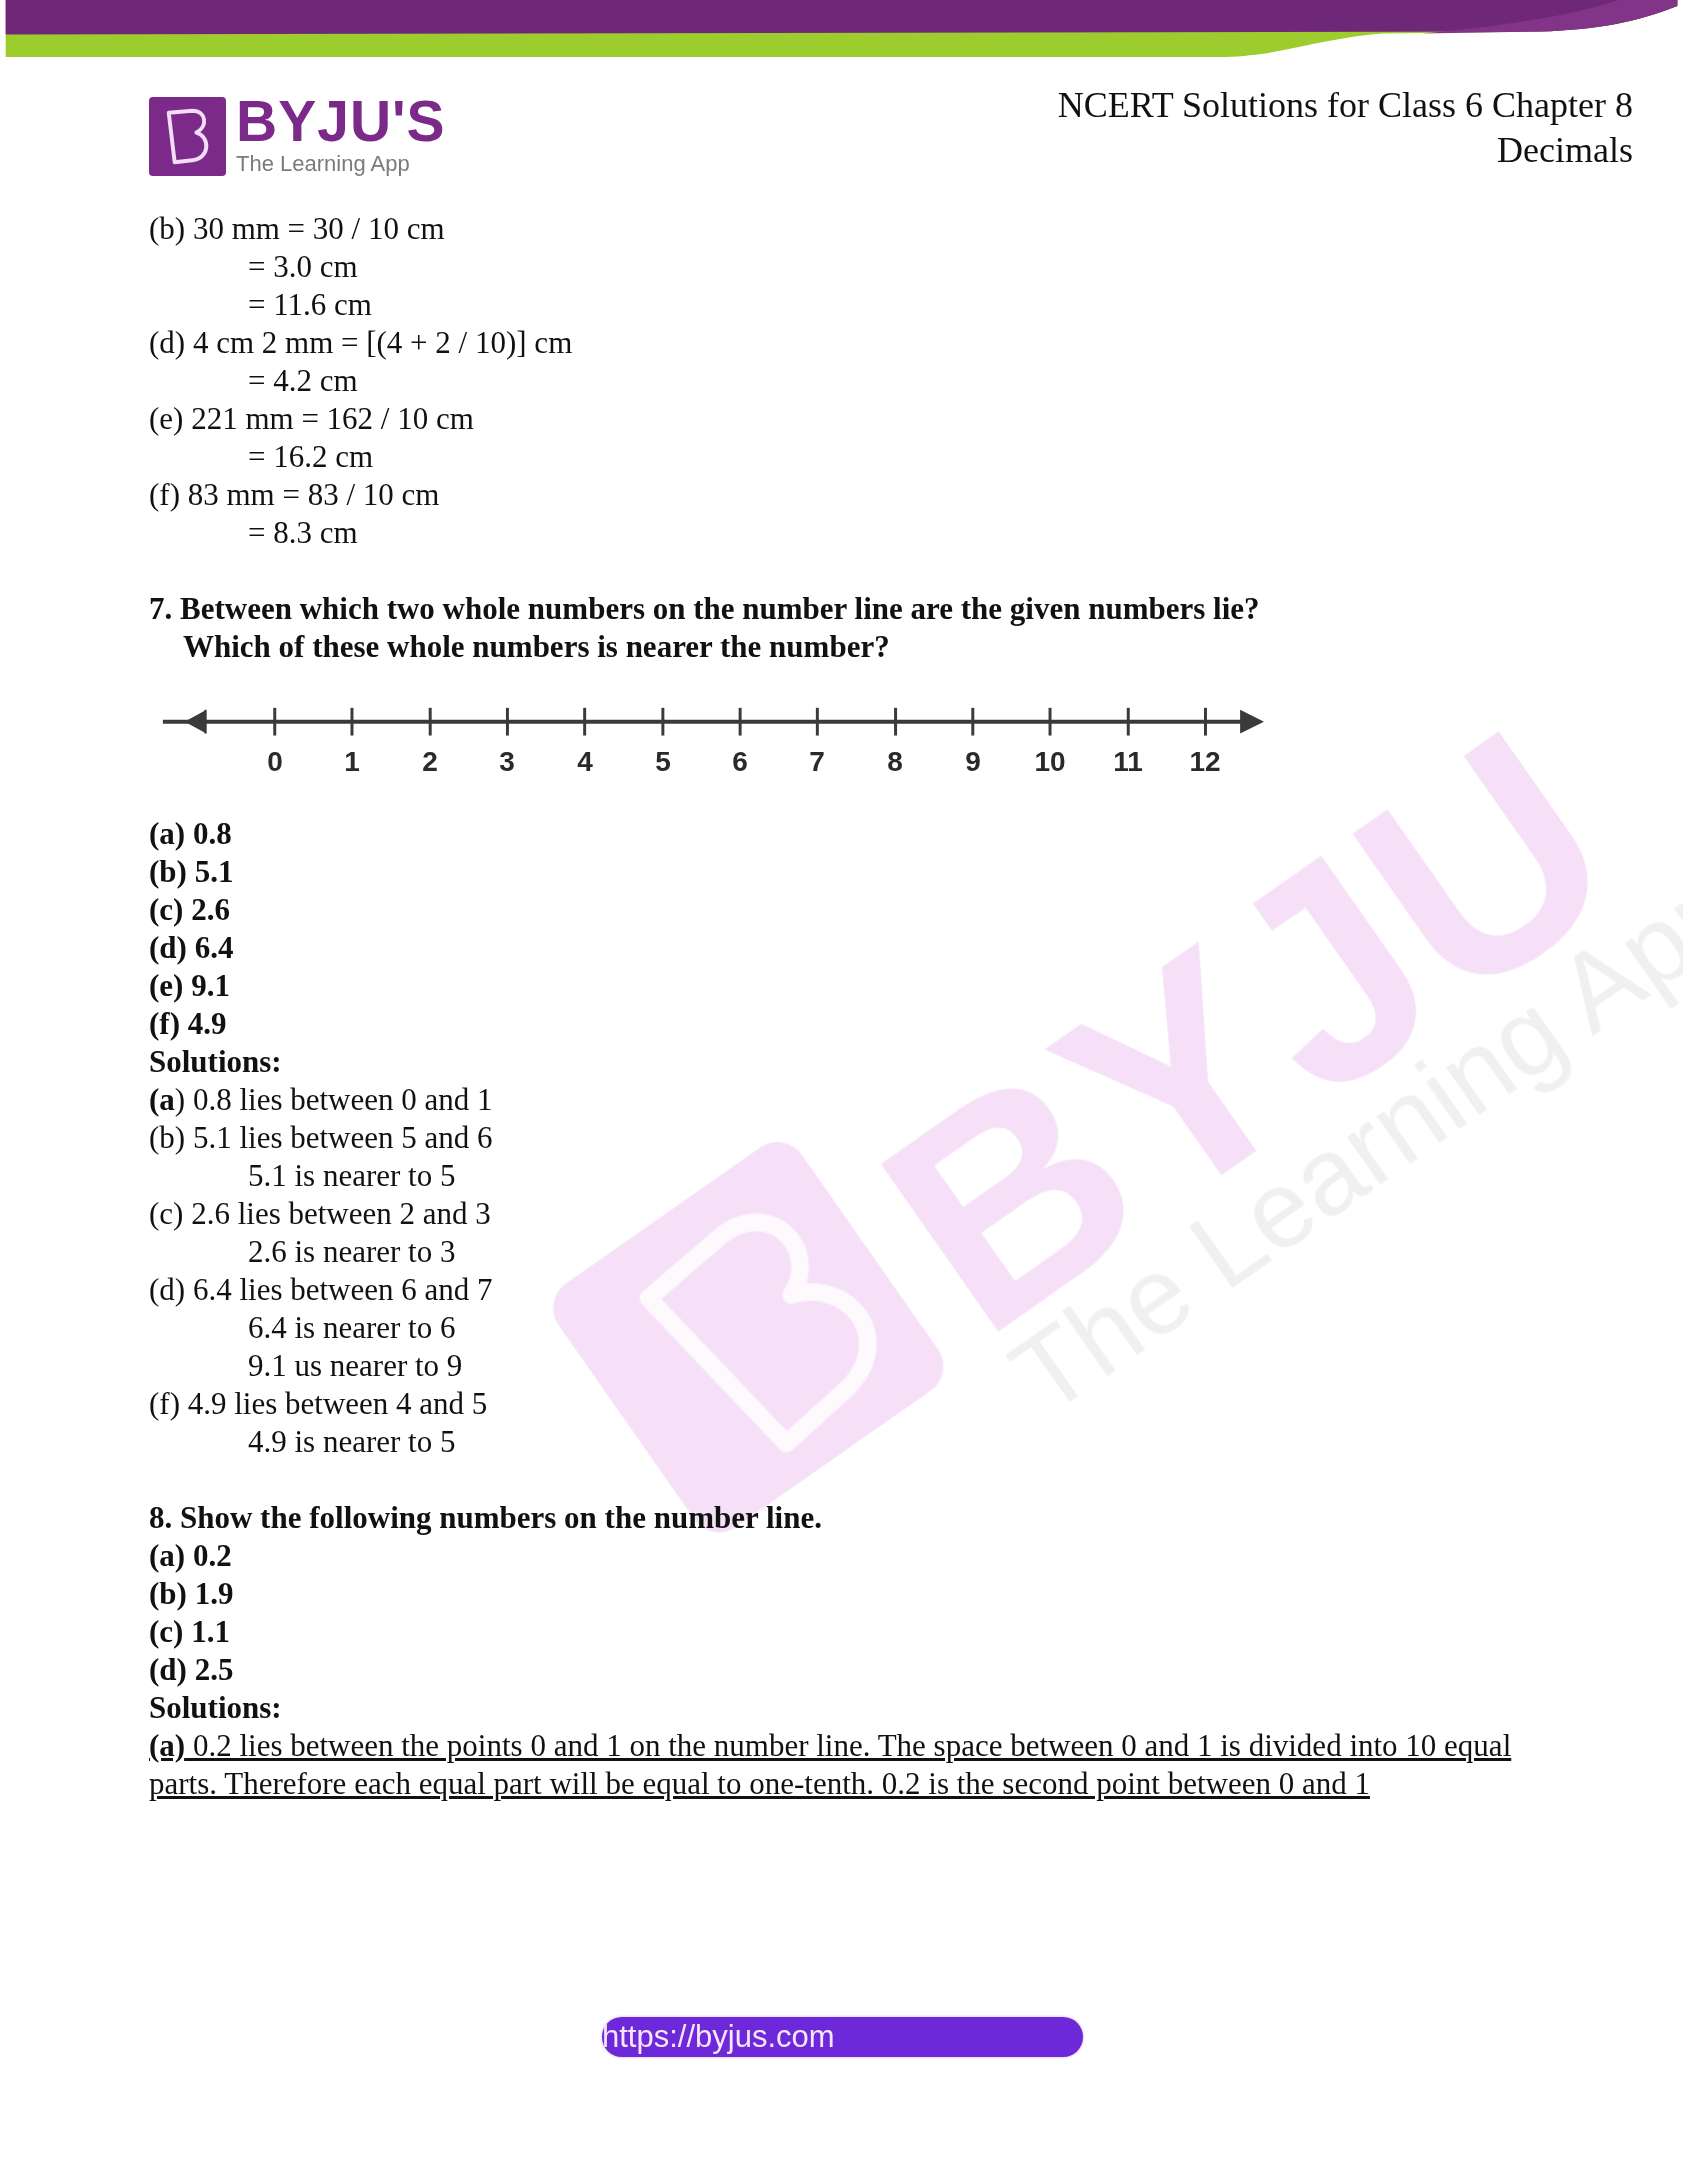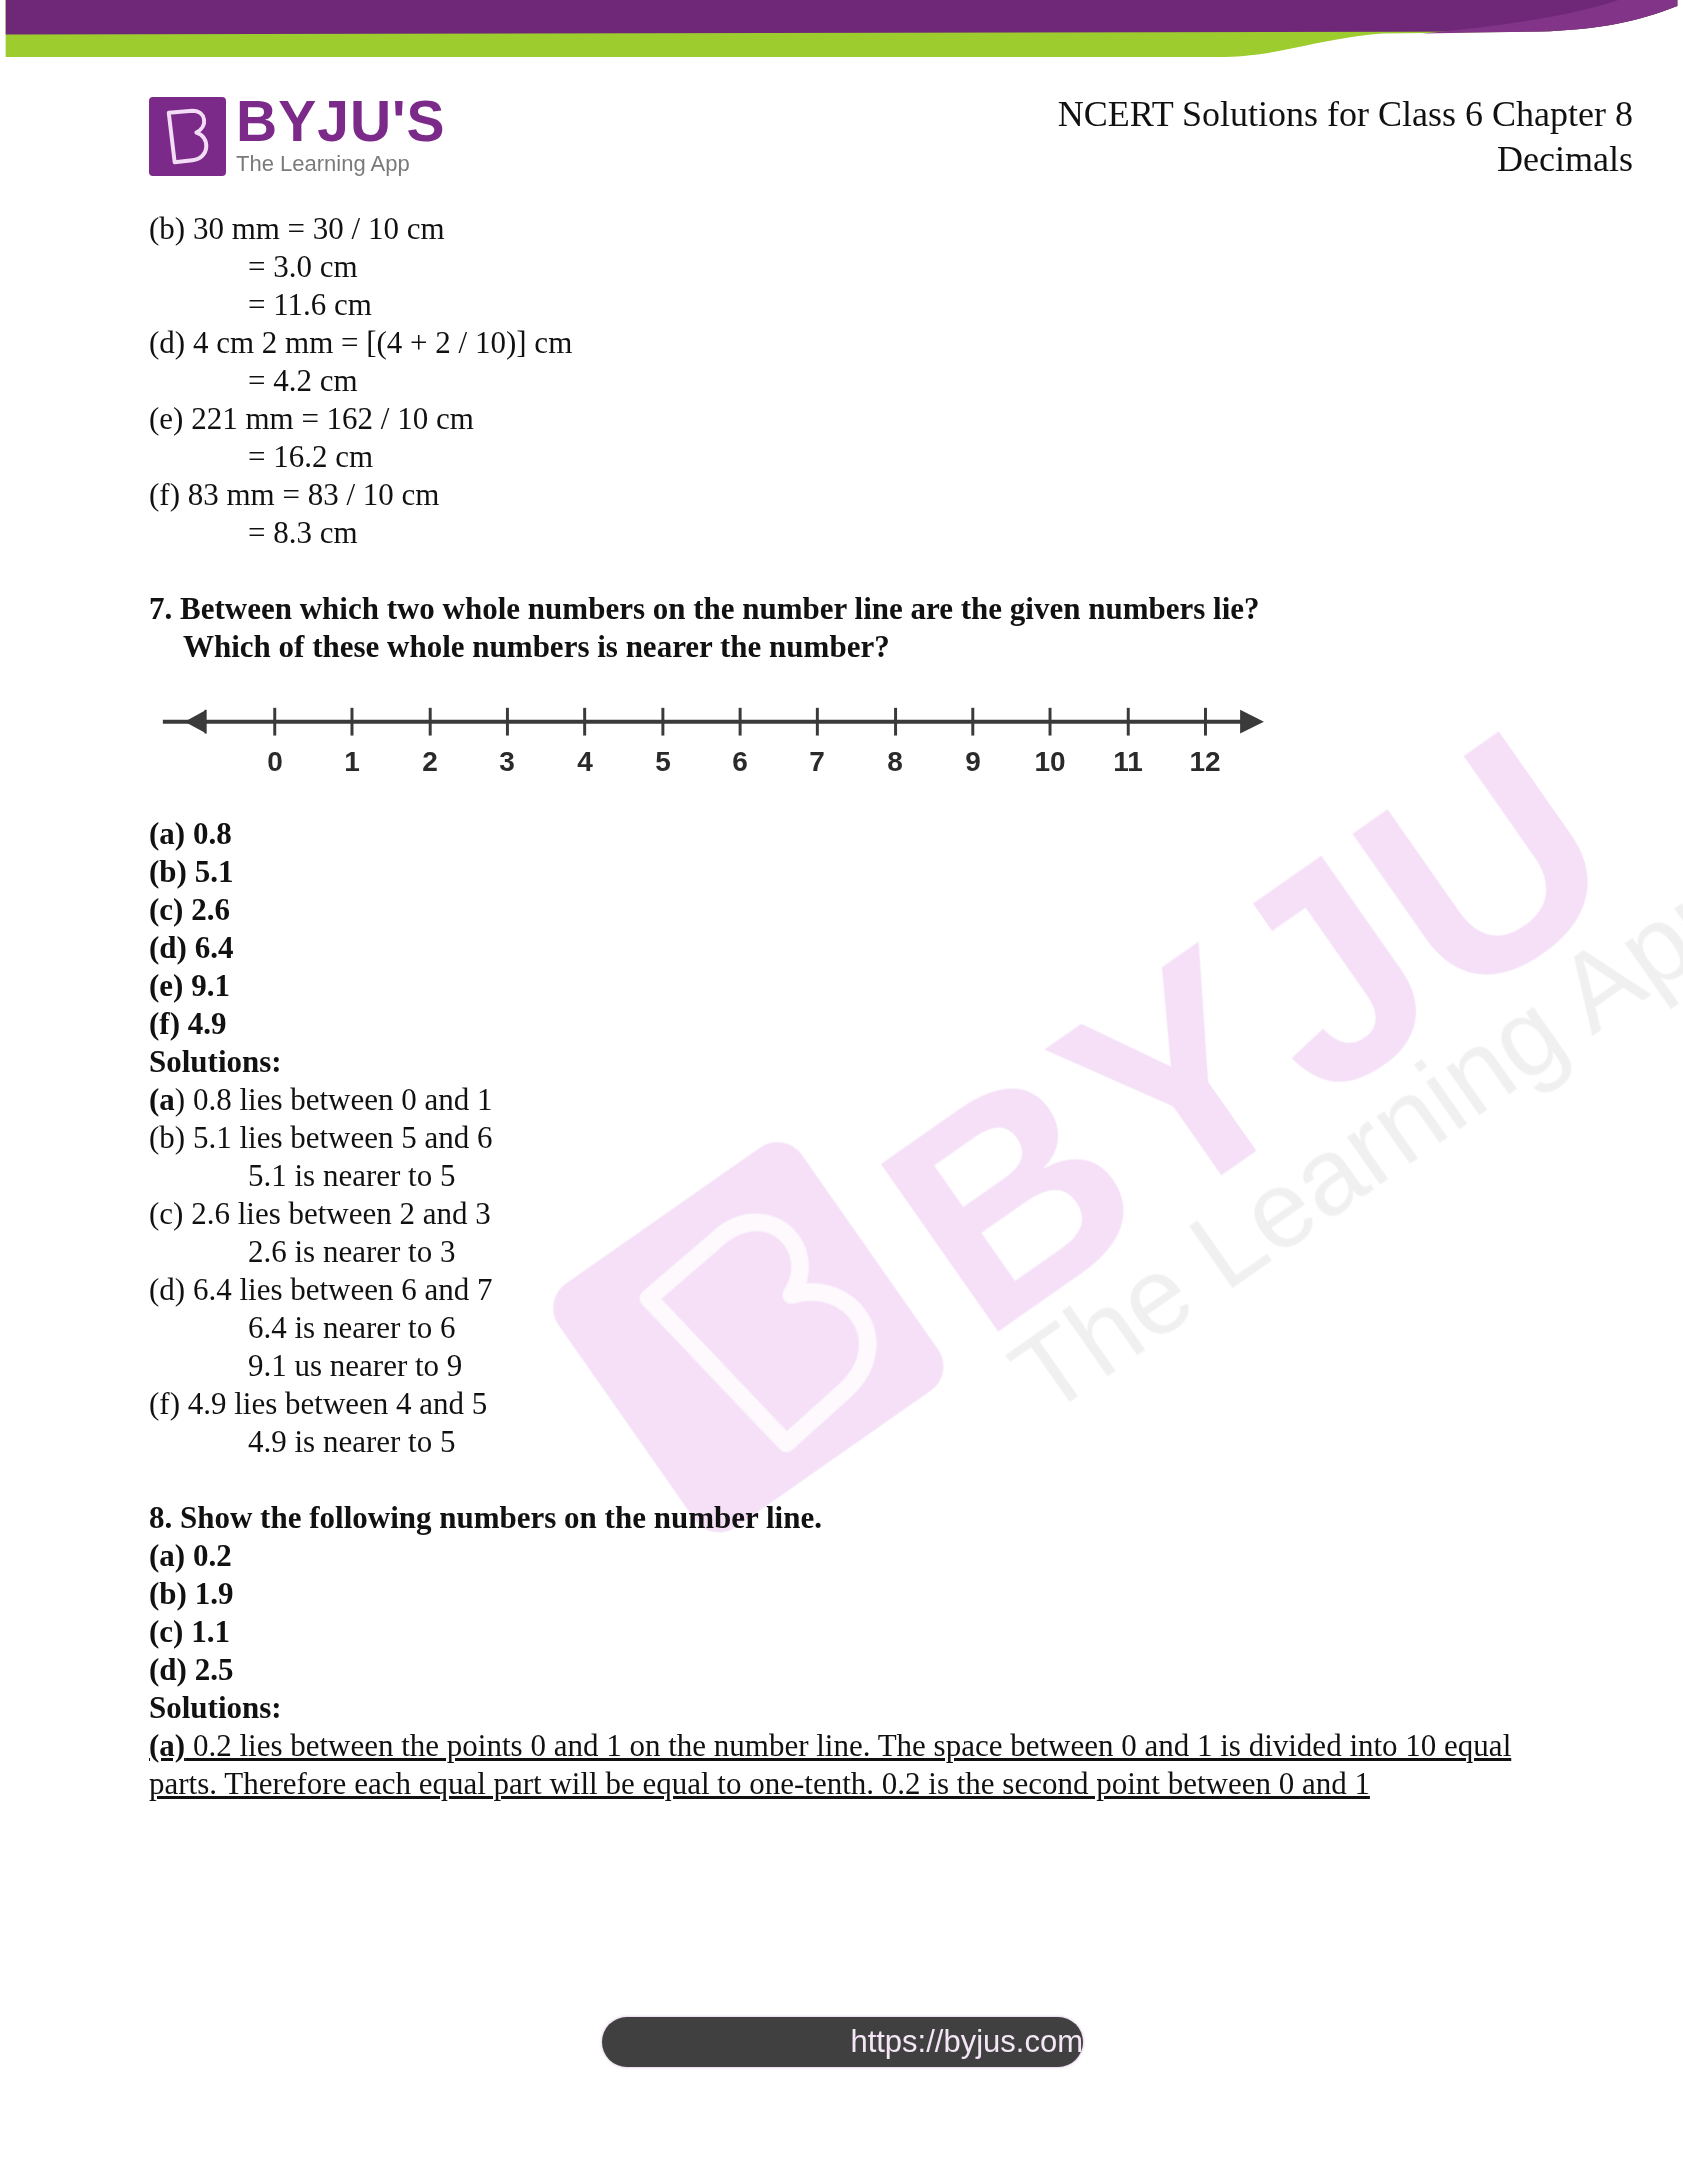--- a/index.html
+++ b/index.html
@@ -6,37 +6,37 @@
     html, body { width: 1683px; height: 2178px; background: #ffffff; overflow: hidden; }
     body { position: relative; font-family: "Liberation Serif", "DejaVu Serif", serif; color: #111; }
 
     .top-band { position: absolute; left: 0; top: 0; width: 1683px; height: 59px; }
 
     .logo { position: absolute; left: 149px; top: 97px; width: 287px; height: 81px; }
     .logo-box { position: absolute; left: 0; top: 0; width: 77px; height: 79px; background: #7b2a8a; border-radius: 4px; }
     .logo-word { position: absolute; left: 87px; top: -6px; font-family: "Liberation Sans", "DejaVu Sans", sans-serif; font-weight: bold; font-size: 57px; color: #7b2a8a; letter-spacing: 1px; line-height: 61px; }
     .logo-tag { position: absolute; left: 87px; top: 54px; font-family: "Liberation Sans", "DejaVu Sans", sans-serif; font-size: 22px; color: #7a7a7a; line-height: 26px; }
 
-    .doc-title { position: absolute; right: 50px; top: 92px; text-align: right; font-size: 36px; line-height: 45px; color: #111; }
+    .doc-title { position: absolute; right: 50px; top: 83px; text-align: right; font-size: 36px; line-height: 45px; color: #111; }
 
     .watermark { position: absolute; left: 0; top: 0; width: 1683px; height: 2178px; pointer-events: none; }
 
     .content { position: absolute; left: 149px; top: 210px; width: 1406px; font-size: 31px; line-height: 38px; }
     .line { white-space: pre; height: 38px; }
     .indent { padding-left: 99px; }
     .bold { font-weight: bold; }
     .gap { height: 38px; }
     .q-indent { padding-left: 34px; }
 
     .numberline { position: relative; width: 1406px; height: 129px; }
     .numberline svg { position: absolute; left: 0; top: 0; }
 
     .para { white-space: normal; line-height: 38px; width: 1386px; text-decoration: underline; }
 
-    .footer-pill { position: absolute; left: 602px; top: 2017px; width: 481px; height: 50px; background: #404040; border-radius: 27px; display: flex; align-items: center; justify-content: flex-end; box-shadow: 0 0 3px rgba(123,42,138,0.4); }
+    .footer-pill { position: absolute; left: 602px; top: 2017px; width: 481px; height: 40px; background: #6d28d9; border-radius: 27px; display: flex; align-items: center; justify-content: flex-start; box-shadow: 0 0 3px rgba(123,42,138,0.4); }
     .footer-pill span { font-family: "Liberation Sans", "DejaVu Sans", sans-serif; font-size: 31px; color: #f4e6f6; }
   </style>
 </head>
 <body>
 
 <svg class="top-band" width="1683" height="59" viewBox="0 0 1700 60">
   <path d="M0 0 H1700 V6 C1660 22 1620 30 1560 32 L1400 34 C1330 40 1300 56 1240 58 L0 58 Z" fill="#9ccc2e"></path>
   <path d="M0 0 H1700 V6 C1660 22 1620 30 1560 32 L0 35 Z" fill="#6f2878"></path>
   <path d="M1440 34 C1530 26 1600 14 1640 0 H1700 V6 C1660 22 1620 30 1560 32 Z" fill="#823488"></path>
 </svg>

